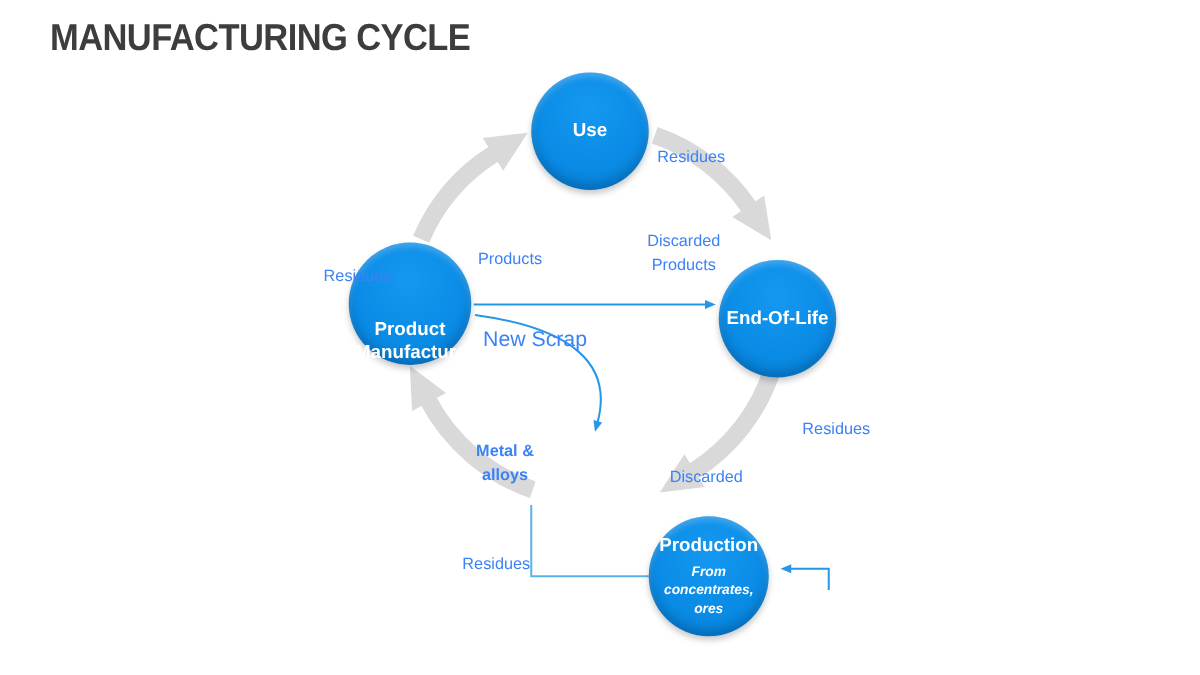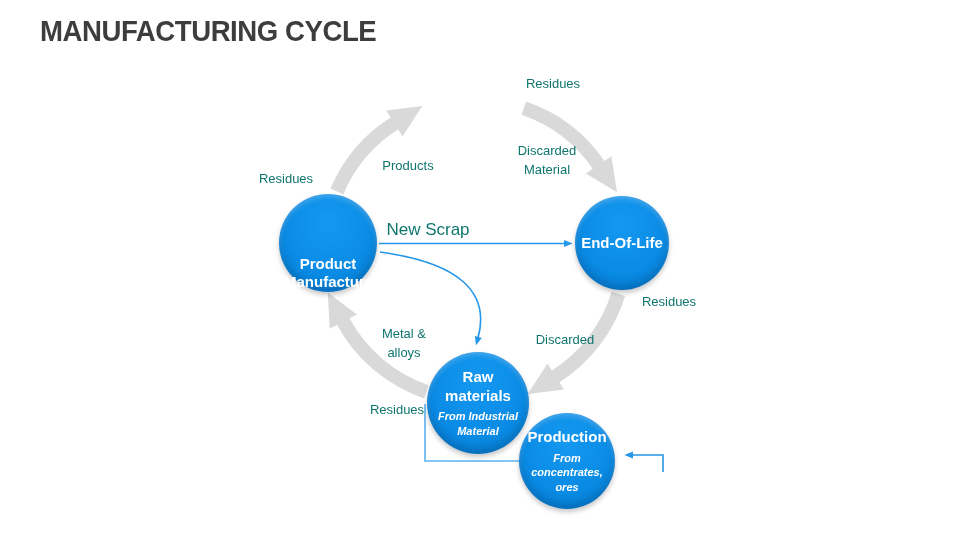--- a/index.html
+++ b/index.html
@@ -19,36 +19,36 @@
     box-shadow:0 3px 5px rgba(0,0,0,0.22),
                inset 0 -5px 8px rgba(0,50,100,0.30),
                inset 0 3px 5px rgba(255,255,255,0.25);
     display:flex;flex-direction:column;align-items:center;justify-content:center;
     text-align:center;color:#ffffff;
   }
   .node .main{font-weight:bold;font-size:15px;line-height:1.25;}
   .node .sub{font-style:italic;font-size:11px;line-height:1.3;margin-top:4px;font-weight:bold;}
   .node-use{left:425px;top:58px;width:94px;height:94px;}
   .node-product-manufacture{left:279px;top:194px;width:98px;height:98px;justify-content:flex-end;}
-  .node-end-of-life{left:575px;top:196px;width:94px;height:94px;text-align:right;}
+  .node-end-of-life{left:575px;top:208px;width:94px;height:94px;text-align:right;}
   .node-raw-materials{left:427px;top:352px;width:102px;height:102px;z-index:2;}
   .node-production{left:519px;top:413px;width:96px;height:96px;z-index:3;}
   .flow-label{
-    position:absolute;color:#0f766e;font-size:13px;line-height:19px;text-align:center;
-    transform:translate(-50%,-50%);white-space:nowrap;
+    position:absolute;color:#3b82f6;font-size:13px;line-height:19px;text-align:center;
+    transform:translate(-50%,-50%);white-space:nowrap;margin-top:42px;
   }
   .wrap{white-space:normal;}
   .label-residues-top{left:553px;top:83px;}
   .label-discarded-products{left:547px;top:160px;width:84px;}
   .label-products{left:408px;top:165px;}
   .label-residues-left{left:286px;top:178px;}
   .label-new-scrap{left:428px;top:229px;font-size:17px;}
   .label-residues-right{left:669px;top:301px;}
   .label-recyclates{left:565px;top:339px;}
-  .label-metal-alloys{left:404px;top:343px;width:72px;}
+  .label-metal-alloys{left:404px;top:328px;width:72px;font-weight:bold;}
   .label-residues-bottom{left:397px;top:409px;}
   .label-natural-resources{left:664px;top:491px;width:92px;}
 </style>
 </head>
 <body>
 
 <div id="slide">
 
   <div class="slide-title">MANUFACTURING CYCLE</div>
 
@@ -66,41 +66,40 @@
     <path d="M523.8,108.2 A150,150 0 0 1 599.4,166.1" fill="none" stroke="#d9d9d9" stroke-width="14" marker-end="url(#grayArrow)"></path>
     <path d="M618.4,293.9 A150,150 0 0 1 554.5,377.2" fill="none" stroke="#d9d9d9" stroke-width="14" marker-end="url(#grayArrow)"></path>
     <path d="M426.2,391.8 A150,150 0 0 1 342.6,320.4" fill="none" stroke="#d9d9d9" stroke-width="14" marker-end="url(#grayArrow)"></path>
 
     <path d="M379,243.5 L565,243.5" fill="none" stroke="#2497e8" stroke-width="1.6" marker-end="url(#blueArrow)"></path>
     <path d="M380,252 Q497,268 478,338" fill="none" stroke="#2497e8" stroke-width="1.6" marker-end="url(#blueArrow)"></path>
     <path d="M425,404 L425,461 L519,461" fill="none" stroke="#2497e8" stroke-width="1.6" opacity="0.75"></path>
     <path d="M663,472 L663,455 L632,455" fill="none" stroke="#2497e8" stroke-width="1.6" marker-end="url(#blueArrow)"></path>
   </svg>
 
+  <div class="node node-use">
+    <div class="main">Use</div>
+  </div>
 
   <div class="node node-product-manufacture">
     <div class="main wrap" style="width:88px">Product Manufacture</div>
   </div>
 
   <div class="node node-end-of-life">
     <div class="main">End-Of-Life</div>
   </div>
 
-  <div class="node node-raw-materials">
-    <div class="main wrap" style="width:80px">Raw materials</div>
-    <div class="sub wrap" style="width:92px">From Industrial Material</div>
-  </div>
 
   <div class="node node-production">
     <div class="main">Production</div>
     <div class="sub wrap" style="width:80px">From concentrates, ores</div>
   </div>
 
   <div class="flow-label label-residues-top">Residues</div>
-  <div class="flow-label label-discarded-products wrap">Discarded Material</div>
+  <div class="flow-label label-discarded-products wrap">Discarded Products</div>
   <div class="flow-label label-products">Products</div>
   <div class="flow-label label-residues-left">Residues</div>
   <div class="flow-label label-new-scrap">New Scrap</div>
   <div class="flow-label label-residues-right">Residues</div>
   <div class="flow-label label-recyclates">Discarded</div>
   <div class="flow-label label-metal-alloys wrap">Metal &amp; alloys</div>
   <div class="flow-label label-residues-bottom">Residues</div>
 
 </div>
 

